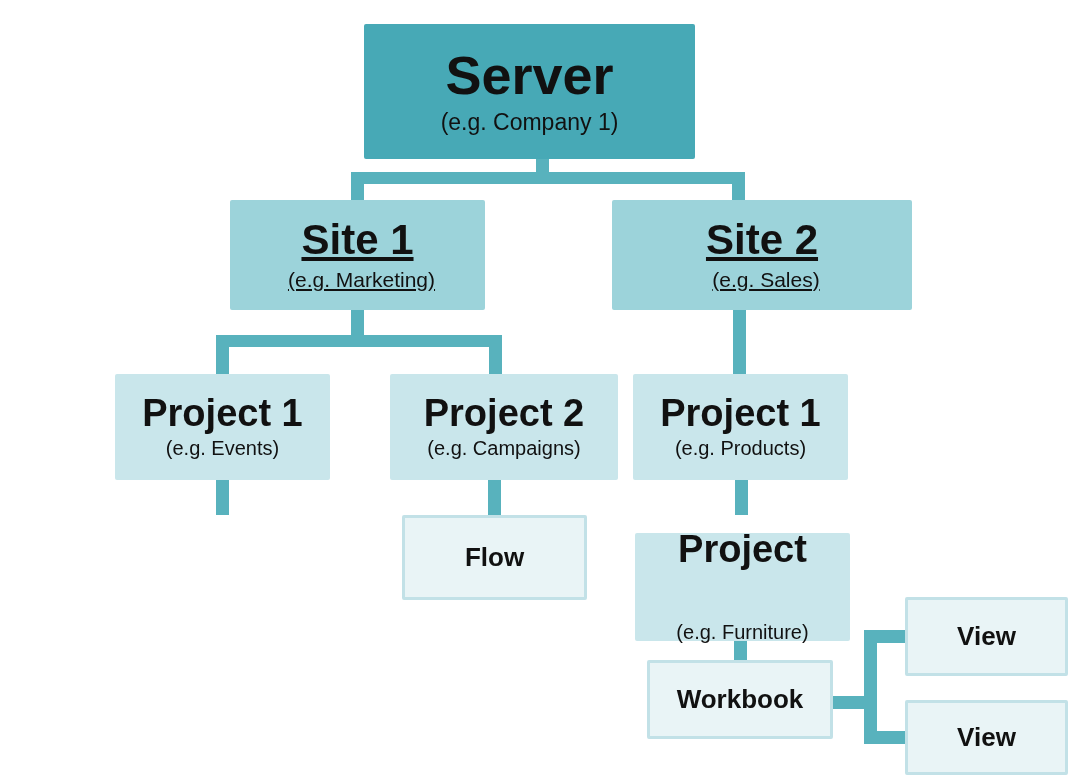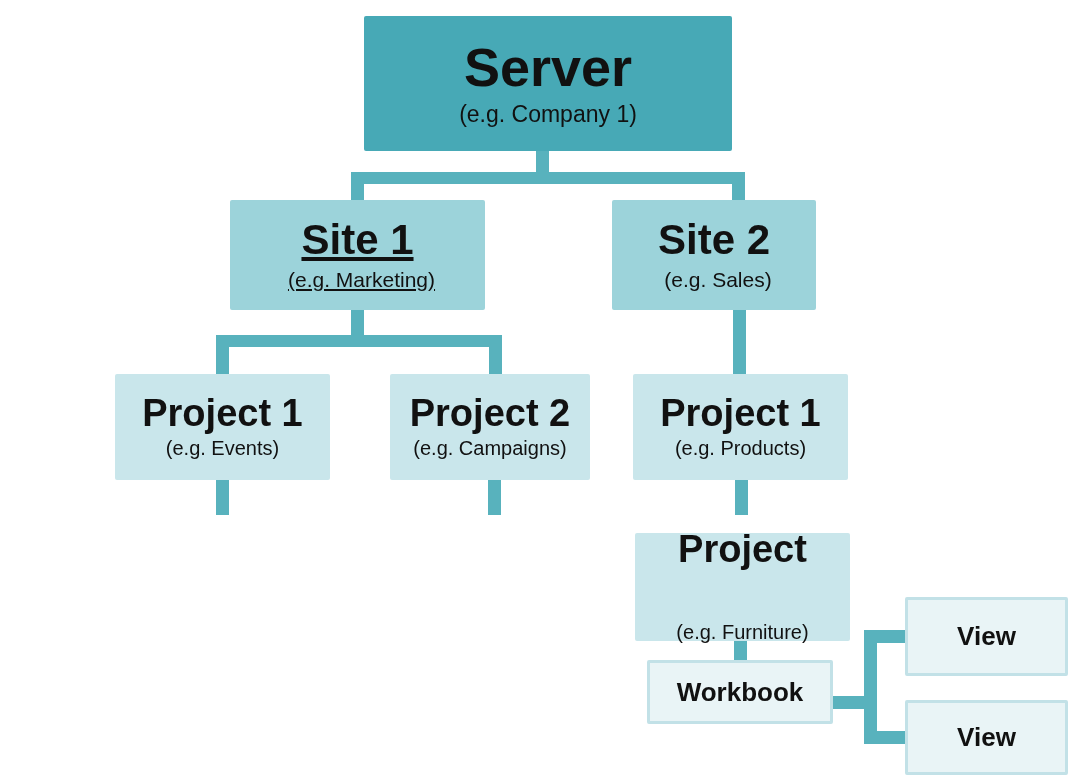--- a/index.html
+++ b/index.html
@@ -74,53 +74,56 @@
   <div class="conn" style="left:216px; top:480px; width:13px; height:35px;"></div>
   <div class="conn" style="left:488px; top:480px; width:13px; height:35px;"></div>
   <div class="conn" style="left:735px; top:480px; width:13px; height:35px;"></div>
   <div class="conn" style="left:734px; top:623px; width:13px; height:37px;"></div>
 
   <div class="conn" style="left:833px; top:696px; width:44px; height:13px;"></div>
   <div class="conn" style="left:864px; top:630px; width:13px; height:114px;"></div>
   <div class="conn" style="left:864px; top:630px; width:41px; height:13px;"></div>
   <div class="conn" style="left:864px; top:731px; width:41px; height:13px;"></div>
 
-  <div class="node level-server" style="left:364px; top:16px; width:368px; height:135px;">
+  <div class="node level-server" style="left:364px; top:24px; width:331px; height:135px;">
     <div class="title">Server</div>
     <div class="subtitle">(e.g. Company 1)</div>
   </div>
 
   <div class="node level-site" style="left:230px; top:200px; width:255px; height:110px;text-decoration:underline;">
     <div class="title">Site 1</div>
     <div class="subtitle">(e.g. Marketing)</div>
   </div>
-  <div class="node level-site" style="left:612px; top:200px; width:204px; height:110px;">
+  <div class="node level-site" style="left:612px; top:200px; width:300px; height:110px;text-decoration:underline;">
     <div class="title">Site 2</div>
     <div class="subtitle">(e.g. Sales)</div>
   </div>
 
   <div class="node level-project" style="left:115px; top:374px; width:215px; height:106px;">
     <div class="title">Project 1</div>
     <div class="subtitle">(e.g. Events)</div>
   </div>
-  <div class="node level-project" style="left:390px; top:374px; width:200px; height:106px;">
+  <div class="node level-project" style="left:390px; top:374px; width:228px; height:106px;">
     <div class="title">Project 2</div>
     <div class="subtitle">(e.g. Campaigns)</div>
   </div>
   <div class="node level-project" style="left:633px; top:374px; width:215px; height:106px;">
     <div class="title">Project 1</div>
     <div class="subtitle">(e.g. Products)</div>
   </div>
 
+  <div class="node leaf" style="left:402px; top:515px; width:185px; height:85px;">
+    <div>Flow</div>
+  </div>
   <div class="node level-project" style="left:635px; top:533px; width:215px; height:108px;gap:48px;">
     <div class="title">Project</div>
     <div class="subtitle">(e.g. Furniture)</div>
   </div>
 
-  <div class="node leaf" style="left:647px; top:660px; width:186px; height:64px;">
+  <div class="node leaf" style="left:647px; top:660px; width:186px; height:79px;">
     <div>Workbook</div>
   </div>
   <div class="node leaf" style="left:905px; top:597px; width:163px; height:79px;">
     <div>View</div>
   </div>
   <div class="node leaf" style="left:905px; top:700px; width:163px; height:75px;">
     <div>View</div>
   </div>
 
 </div>

